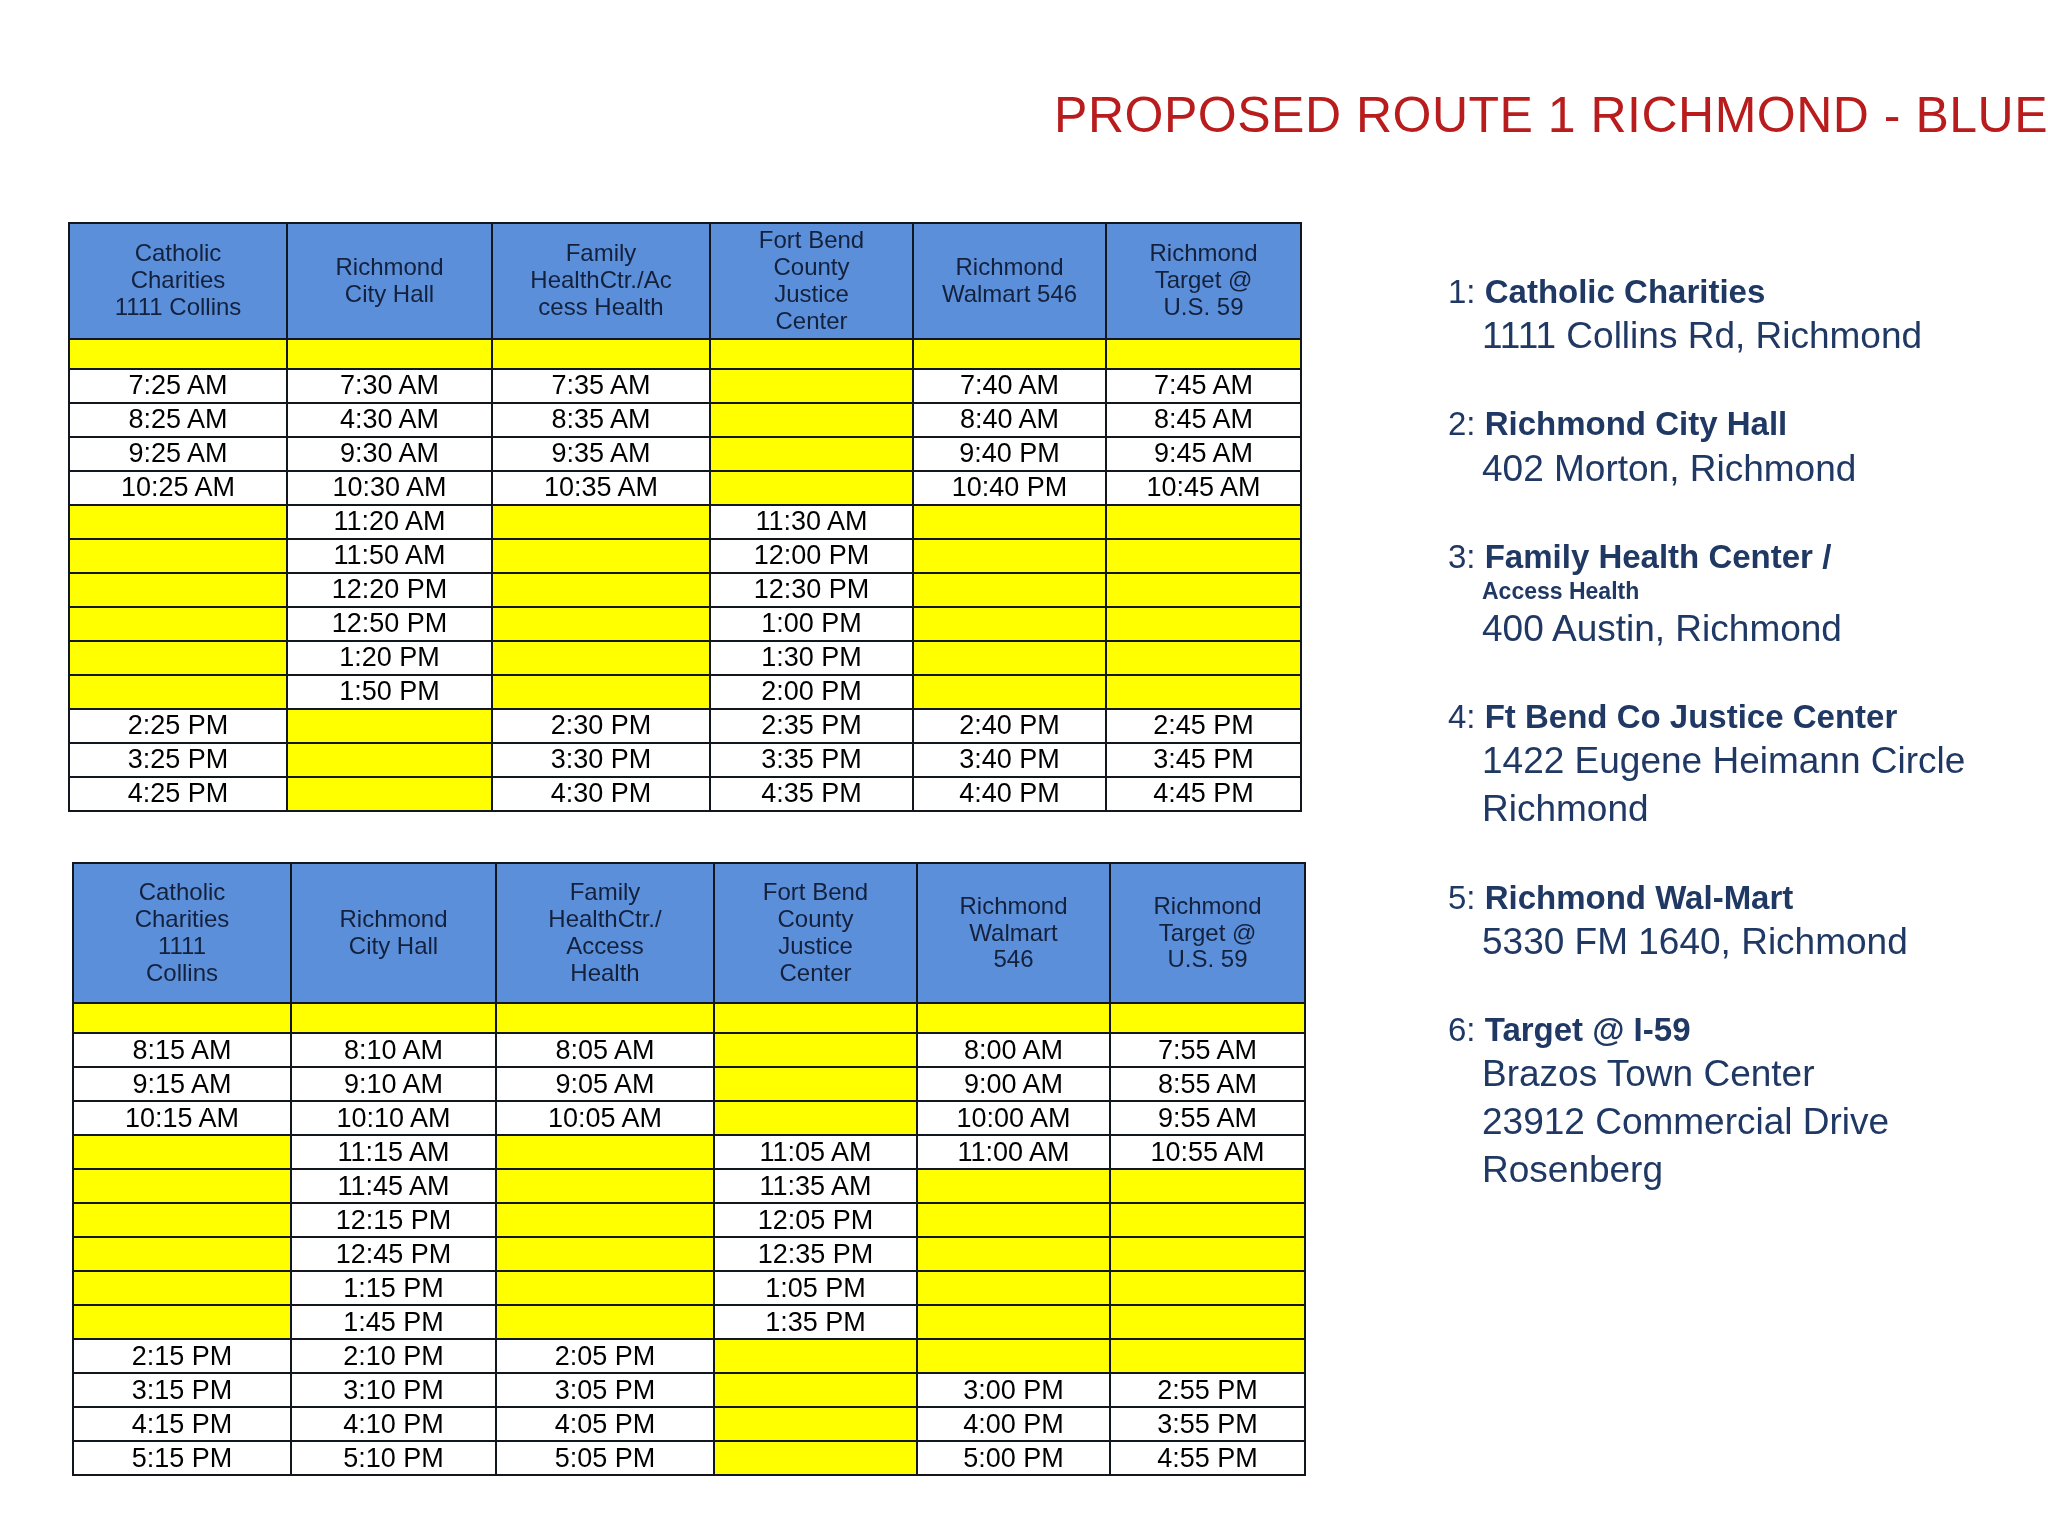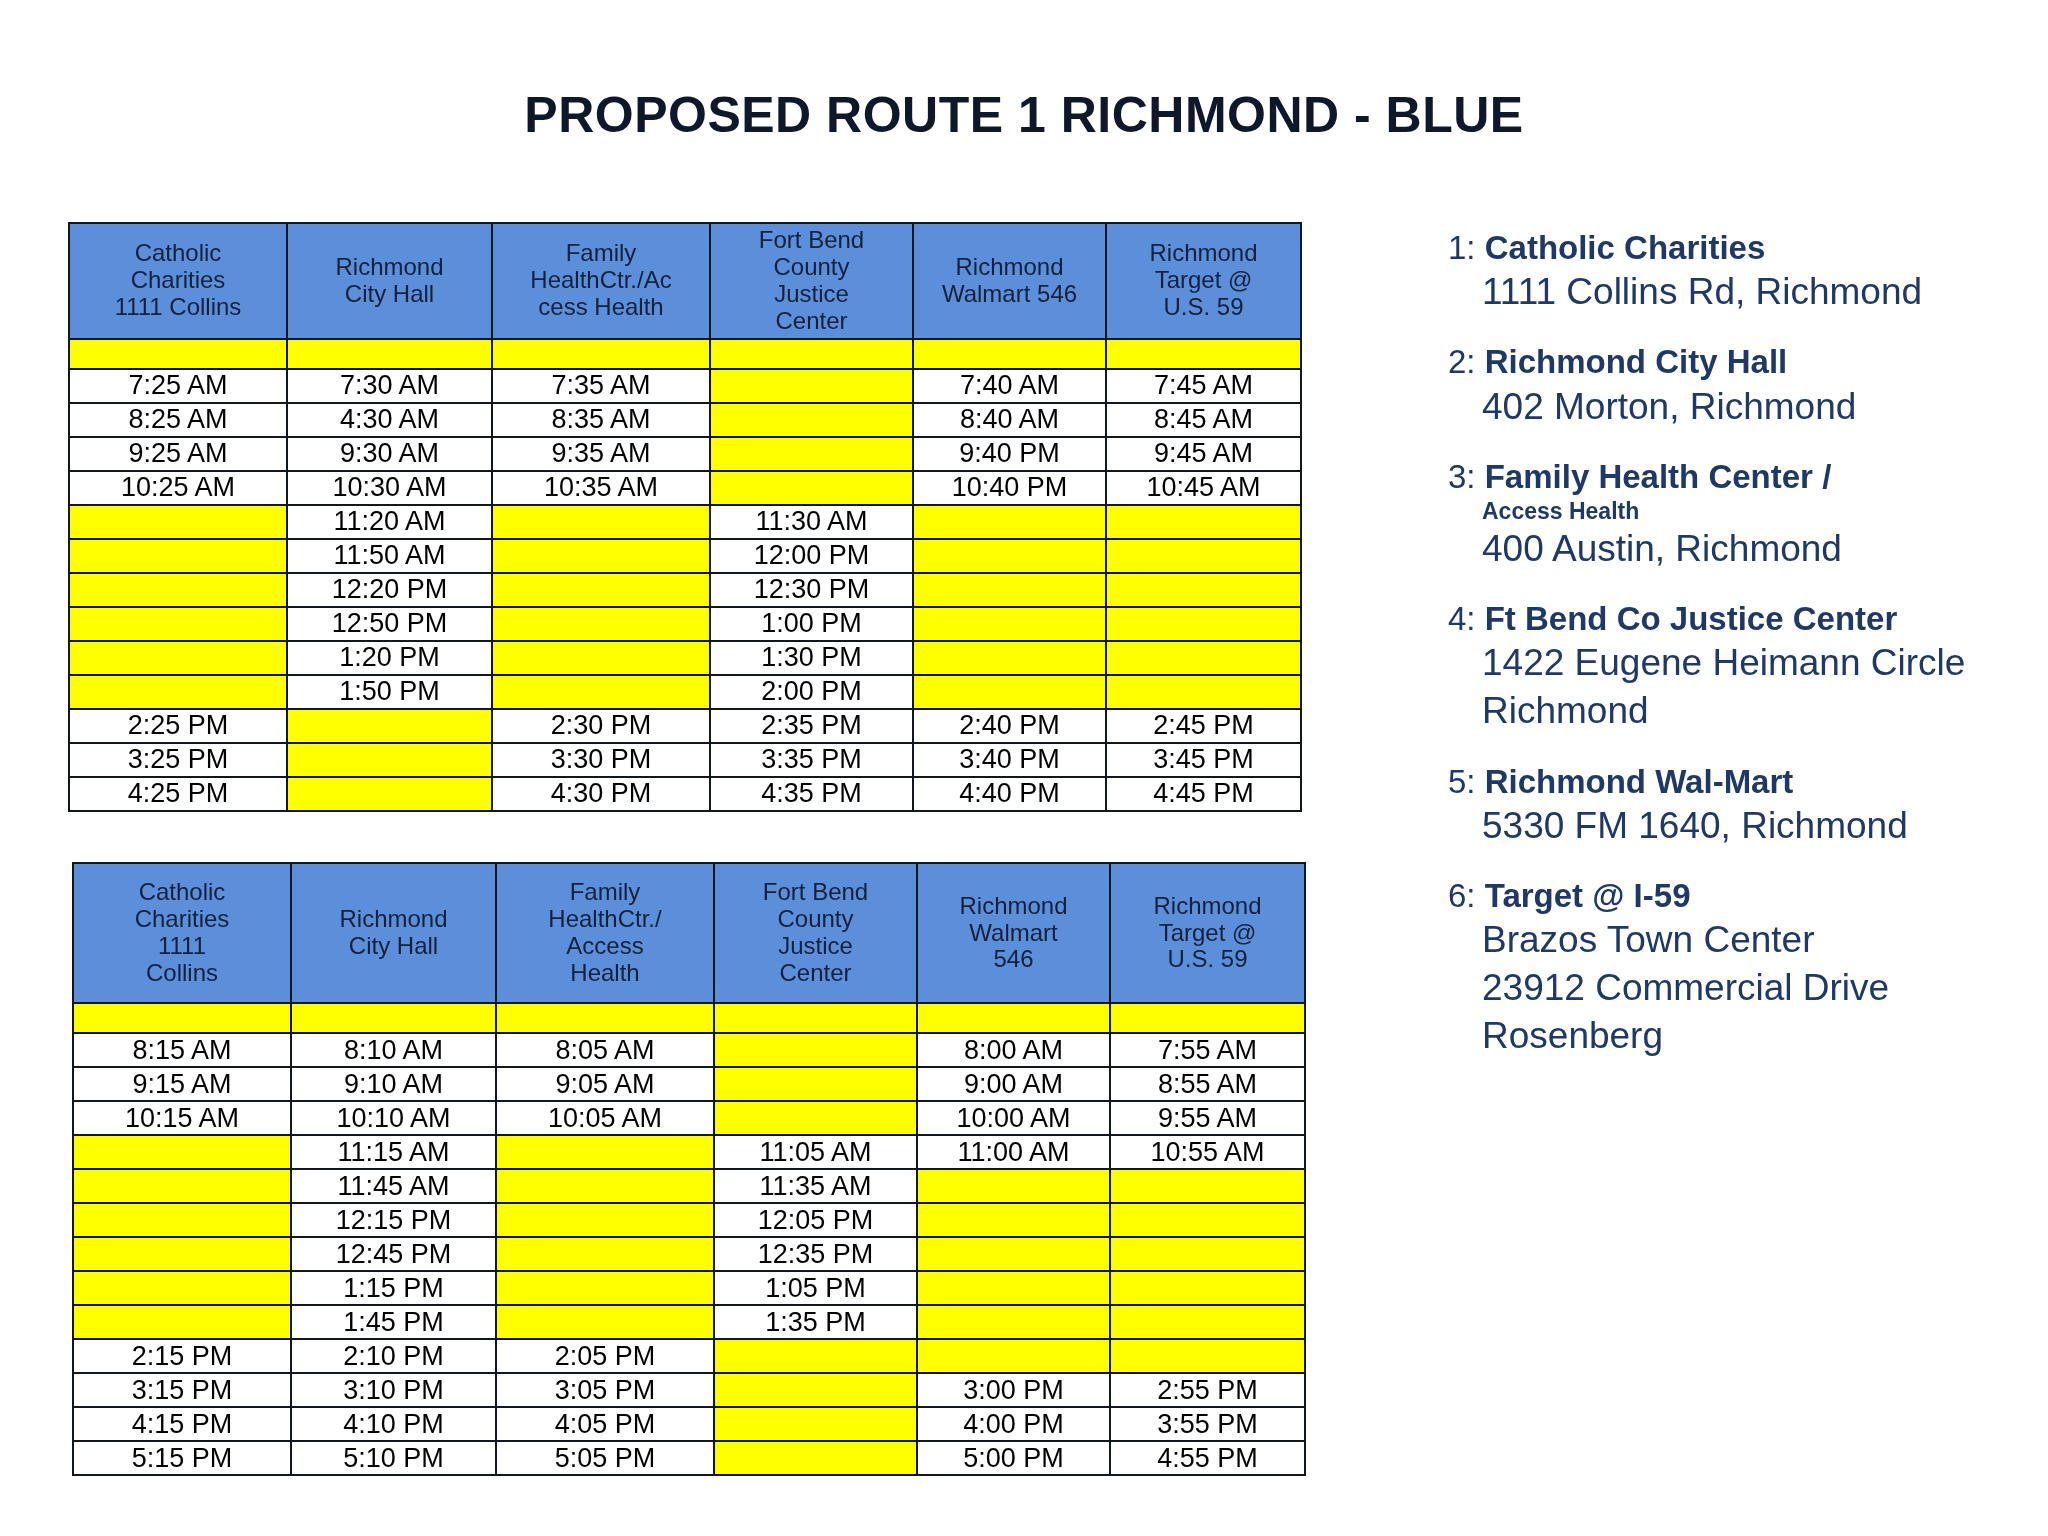--- a/index.html
+++ b/index.html
@@ -22,25 +22,25 @@
     height: 1536px;
     background: #ffffff;
   }
 
   
   .doc-title {
     position: absolute;
     left: 0;
     top: 86px;
     width: 2048px;
-    text-align: center;
+    text-align: right;
     font-size: 50px;
-    font-weight: bold;
+    font-weight: normal;
     letter-spacing: 0.5px;
-    color: #0f172a;
+    color: #b91c1c;
     font-family: "Liberation Sans", sans-serif;
   }
 
   
   .sched-table {
     position: absolute;
     border-collapse: collapse;
     table-layout: fixed;
     background: #737373;
     font-family: "Liberation Sans", sans-serif;
@@ -96,20 +96,21 @@
   #legend {
     position: absolute;
     left: 1448px;
     top: 228px;
     width: 570px;
     color: #1f3864;
     font-family: "Liberation Sans", sans-serif;
   }
   .legend-entry {
     margin-bottom: 26px;
+    margin-top: 44px;
   }
   .legend-head {
     font-size: 33px;
     line-height: 1.22;
     white-space: nowrap;
   }
   .legend-num {
     font-weight: normal;
   }
   .legend-name {

